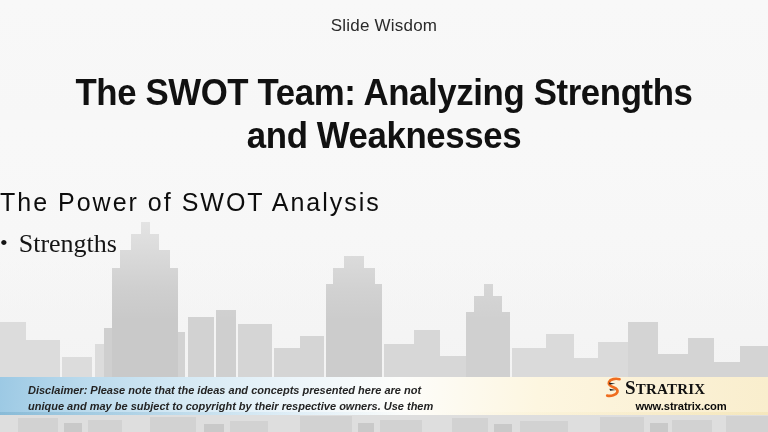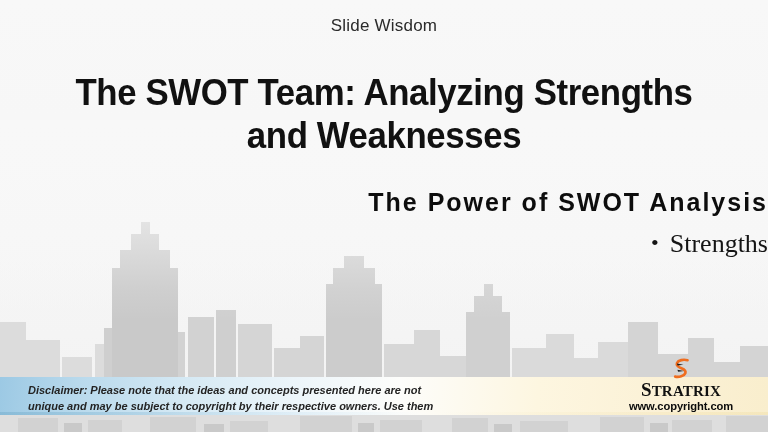--- a/index.html
+++ b/index.html
@@ -69,35 +69,35 @@
     font-weight: 700;
     color: #111111;
     letter-spacing: -0.4px;
     transform: scaleX(0.94);
     transform-origin: center;
   }
   .subtitle {
     position: absolute;
     top: 188px;
     left: 0; right: 0;
-    text-align: right;
+    text-align: left;
     font-size: 25px;
-    font-weight: 700;
+    font-weight: 400;
     color: #0d0d0d;
     letter-spacing: 2.0px;
   }
   .bullets {
     position: absolute;
     top: 226px;
     left: 0;
     right: 0;
     list-style: none;
     margin: 0;
     padding: 0;
-    text-align: right;
+    text-align: left;
   }
   .bullets li {
     font-family: "Liberation Serif", serif;
     font-size: 26px;
     line-height: 1.38;
     color: #141414;
     display: block;
   }
   .bullets li .bullet-dot {
     display: inline-block;
@@ -149,23 +149,22 @@
     position: absolute;
     top: 376px;
     right: 8px;
     width: 158px;
     height: 40px;
     text-align: center;
   }
   .brand-row {
     display: flex;
     align-items: center;
-    justify-content: flex-end;
+    justify-content: flex-start;
     height: 23px;
-    flex-direction: column;
   }
   .brand-mark {
     width: 22px;
     height: 23px;
     flex: 0 0 auto;
     margin-right: 1px;
   }
   .brand-mark svg { display: block; }
   .brand-name {
     font-family: "Liberation Serif", serif;
@@ -289,21 +288,21 @@
     <div class="brand-row">
       <span class="brand-mark">
         <svg viewBox="0 0 22 23" width="22" height="23" aria-hidden="true">
           <path d="M17.5 3.2 C13.5 2.2 8.4 3.0 7.0 6.0 C5.9 8.4 8.6 10.2 11.4 11.3 C14.2 12.4 16.2 13.9 15.3 16.2 C14.2 19.1 9.0 20.4 5.2 19.6" fill="none" stroke="#ef6d1f" stroke-width="2.7" stroke-linecap="round"></path>
           <path d="M6.8 6.6 L13.4 7.8 L7.6 8.6 Z" fill="#1b1b1b"></path>
           <path d="M7.4 12.8 L14.0 14.0 L8.2 14.8 Z" fill="#1b1b1b"></path>
         </svg>
       </span>
       <span class="brand-name"><span class="cap">S</span><span class="sc">TRATRIX</span></span>
     </div>
-    <div class="brand-url">www.copyright.com</div>
+    <div class="brand-url">www.stratrix.com</div>
   </div>
 
   <div class="bottom-strip">
     <svg viewBox="0 0 768 17" preserveAspectRatio="none" aria-hidden="true">
       <rect x="0" y="0" width="768" height="17" fill="#dedede"></rect>
       <g fill="#d2d2d2">
         <rect x="18" y="3" width="40" height="14"></rect>
         <rect x="88" y="5" width="34" height="12"></rect>
         <rect x="150" y="2" width="46" height="15"></rect>
         <rect x="230" y="6" width="38" height="11"></rect>

